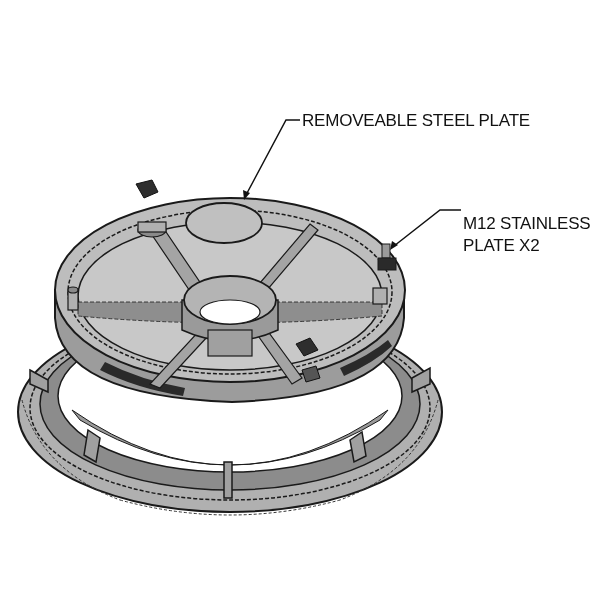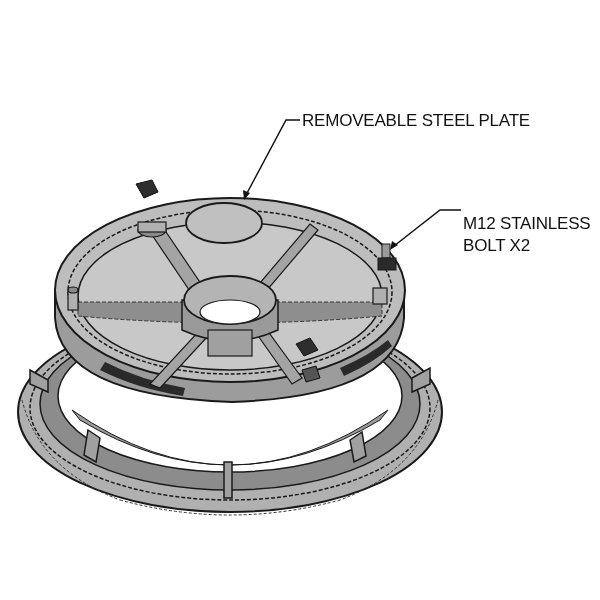--- a/index.html
+++ b/index.html
@@ -103,15 +103,15 @@
       <polygon points="390,250 392,241 398,245"></polygon>
     </g>
   </svg>
 
   <div class="label label-plate">
     <div>REMOVEABLE STEEL PLATE</div>
   </div>
 
   <div class="label label-bolt">
     <div>M12 STAINLESS</div>
-    <div>BOLT X2</div>
+    <div>PLATE X2</div>
   </div>
 </div>
 
 </body></html>

